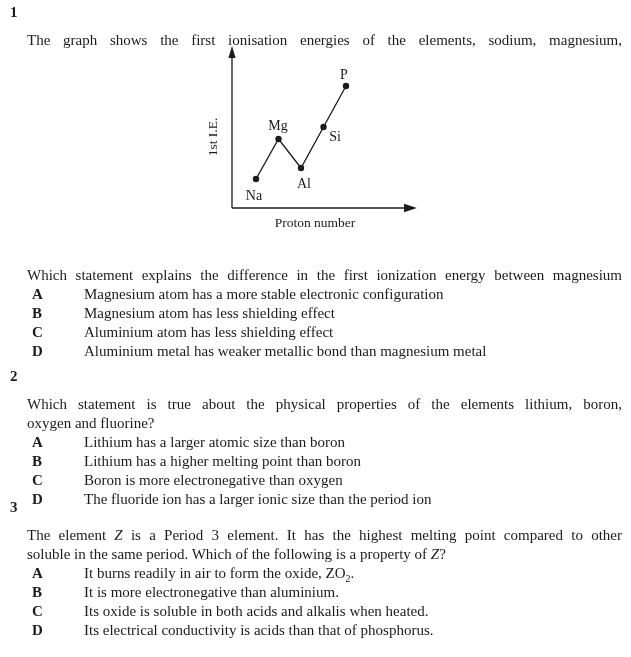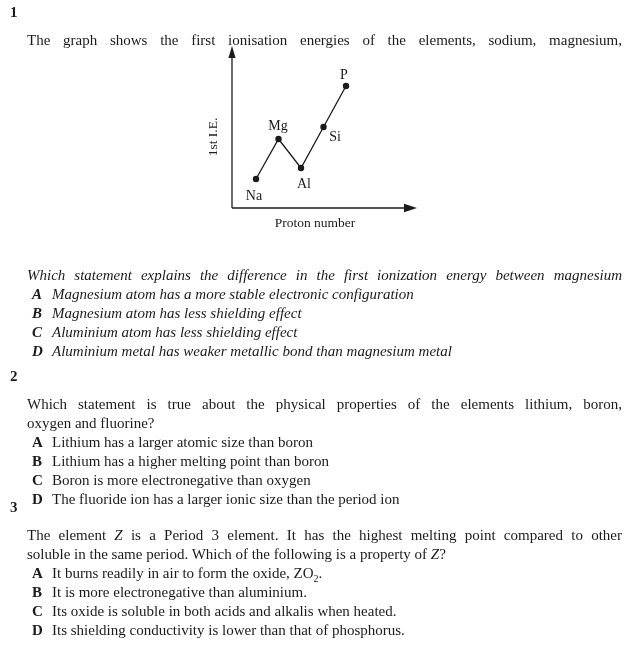--- a/index.html
+++ b/index.html
@@ -8,21 +8,21 @@
     font-family:"Liberation Serif","DejaVu Serif",serif;
     font-size:15px; line-height:19px; color:#1b1b1b;
     overflow:hidden;
   }
   .qblock { position:absolute; left:0; width:631px; padding:0 9px 0 27px; box-sizing:border-box; }
   .qnum { position:absolute; left:10px; top:0; font-weight:700; }
   p { margin:0; }
   .just { text-align:justify; text-align-last:justify;margin-top:28px; }
   .opt { display:flex; margin-left:5px; }
   .opt-letter { font-weight:700; flex:0 0 20px; width:20px; }
-  .opt-text { flex:1; }
+  .opt-text { flex:1;margin-left:32px; }
   sub { font-size:10px; line-height:0; }
   i { font-style:italic; }
 
   .graph { position:absolute; left:190px; top:44px; width:240px; height:192px; margin:0; }
   .graph svg { display:block; }
   .graph text { fill:#1b1b1b; font-family:"Liberation Serif","DejaVu Serif",serif; }
   .pt-label { font-size:14px; text-anchor:middle; }
   .axis-label { font-size:13.5px; text-anchor:middle; }
   .gline { stroke:#1b1b1b; stroke-width:1.3; fill:none; }
   .garrow { fill:#1b1b1b; stroke:none; }
@@ -58,21 +58,21 @@
       <text class="pt-label" x="88" y="86">Mg</text>
       <text class="pt-label" x="114" y="144">Al</text>
       <text class="pt-label" x="145" y="97">Si</text>
       <text class="pt-label" x="154" y="35">P</text>
 
       <text class="axis-label" x="23" y="97" transform="rotate(-90 23 93)">1st I.E.</text>
       <text class="axis-label" x="125" y="183">Proton number</text>
     </svg>
   </figure>
 
-  <section class="qblock" style="top:238px;font-style:italic;">
+  <section class="qblock" style="top:238px;">
     <p class="just">Which statement explains the difference in the first ionization energy between magnesium</p>
     <div class="opt">
       <span class="opt-letter">A</span>
       <span class="opt-text">Magnesium atom has a more stable electronic configuration</span>
     </div>
     <div class="opt">
       <span class="opt-letter">B</span>
       <span class="opt-text">Magnesium atom has less shielding effect</span>
     </div>
     <div class="opt">
@@ -118,17 +118,17 @@
     <div class="opt">
       <span class="opt-letter">B</span>
       <span class="opt-text">It is more electronegative than aluminium.</span>
     </div>
     <div class="opt">
       <span class="opt-letter">C</span>
       <span class="opt-text">Its oxide is soluble in both acids and alkalis when heated.</span>
     </div>
     <div class="opt">
       <span class="opt-letter">D</span>
-      <span class="opt-text">Its shielding conductivity is lower than that of phosphorus.</span>
+      <span class="opt-text">Its electrical conductivity is acids than that of phosphorus.</span>
     </div>
   </section>
 
 </div>
 
 </body></html>

